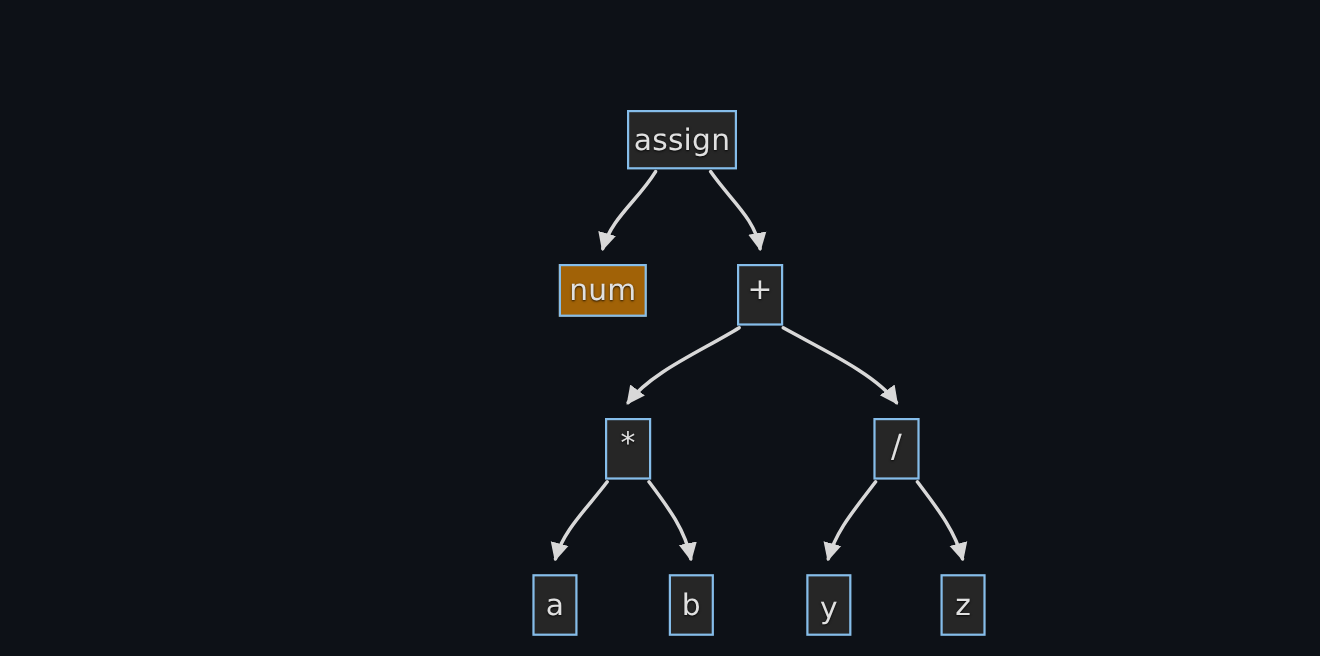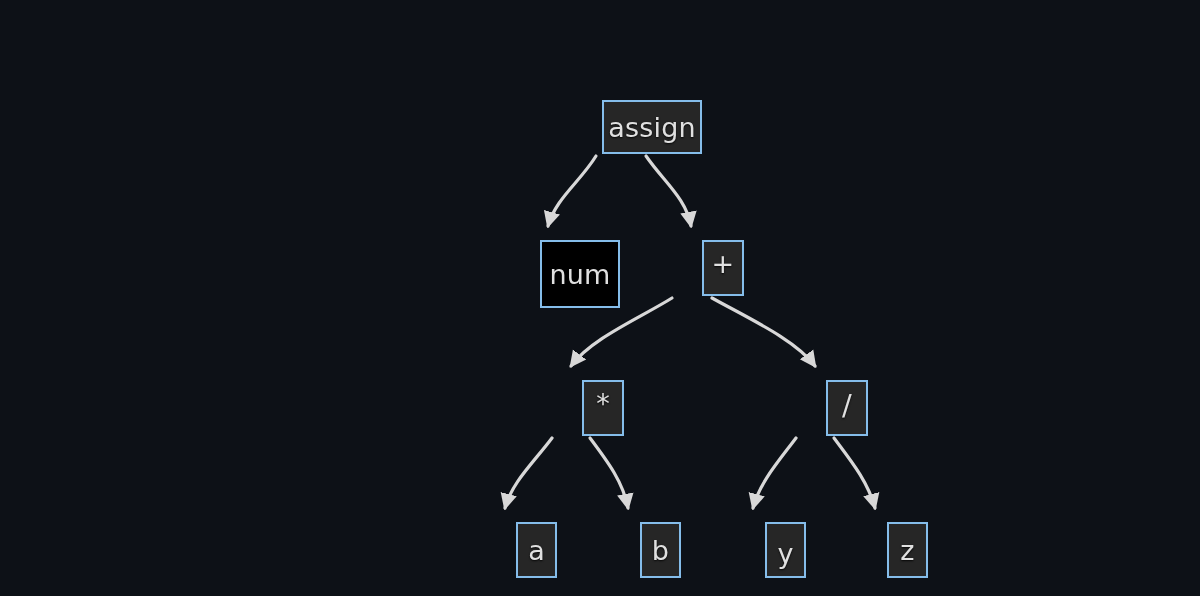--- a/index.html
+++ b/index.html
@@ -29,21 +29,20 @@
   }
   .ast-node {
     position: absolute;
     box-sizing: border-box;
     background: #262626;
     border: 2px solid #85bdea;
     display: flex;
     align-items: center;
     justify-content: center;
     z-index: 2;
-    margin-left: 32px;
   }
   .ast-node .node-label {
     color: #e0e0e0;
     font-size: 27px;
     line-height: 1;
     letter-spacing: 0.2px;
     text-shadow: 0 1px 2px rgba(0,0,0,0.85);
     white-space: nowrap;
     user-select: none;
   }
@@ -81,21 +80,21 @@
         <path d="M 590 438 C 608 462, 623 482, 628 508" stroke="#d8d8d8" marker-end="url(#arrow)"></path>
         <path d="M 796 438 C 778 462, 760 482, 753 508" stroke="#d8d8d8" marker-end="url(#arrow)"></path>
         <path d="M 834 438 C 852 462, 868 482, 875 508" stroke="#d8d8d8" marker-end="url(#arrow)"></path>
       </g>
   </svg>
 
   <div id="node-group">
       <div class="ast-node" style="left: 570px; top: 100px; width: 100px; height: 54px; background: rgb(38, 38, 38); border-color: rgb(133, 189, 234);">
         <span class="node-label" style="color: rgb(224, 224, 224);">assign</span>
       </div>
-      <div class="ast-node" style="left: 508px; top: 240px; width: 80px; height: 68px; background: #000000; border-color: rgb(133, 189, 234);">
+      <div class="ast-node" style="left: 508px; top: 240px; width: 80px; height: 48px; background: #a16207; border-color: rgb(133, 189, 234);">
         <span class="node-label" style="color: rgb(224, 224, 224);">num</span>
       </div>
       <div class="ast-node op" style="left: 670px; top: 240px; width: 42px; height: 56px; background: rgb(38, 38, 38); border-color: rgb(133, 189, 234);">
         <span class="node-label" style="color: rgb(224, 224, 224);">+</span>
       </div>
       <div class="ast-node op" style="left: 550px; top: 380px; width: 42px; height: 56px; background: rgb(38, 38, 38); border-color: rgb(133, 189, 234);">
         <span class="node-label" style="color: rgb(224, 224, 224);">*</span>
       </div>
       <div class="ast-node op op-slash" style="left: 794px; top: 380px; width: 42px; height: 56px; background: rgb(38, 38, 38); border-color: rgb(133, 189, 234);">
         <span class="node-label" style="color: rgb(224, 224, 224);">/</span>

